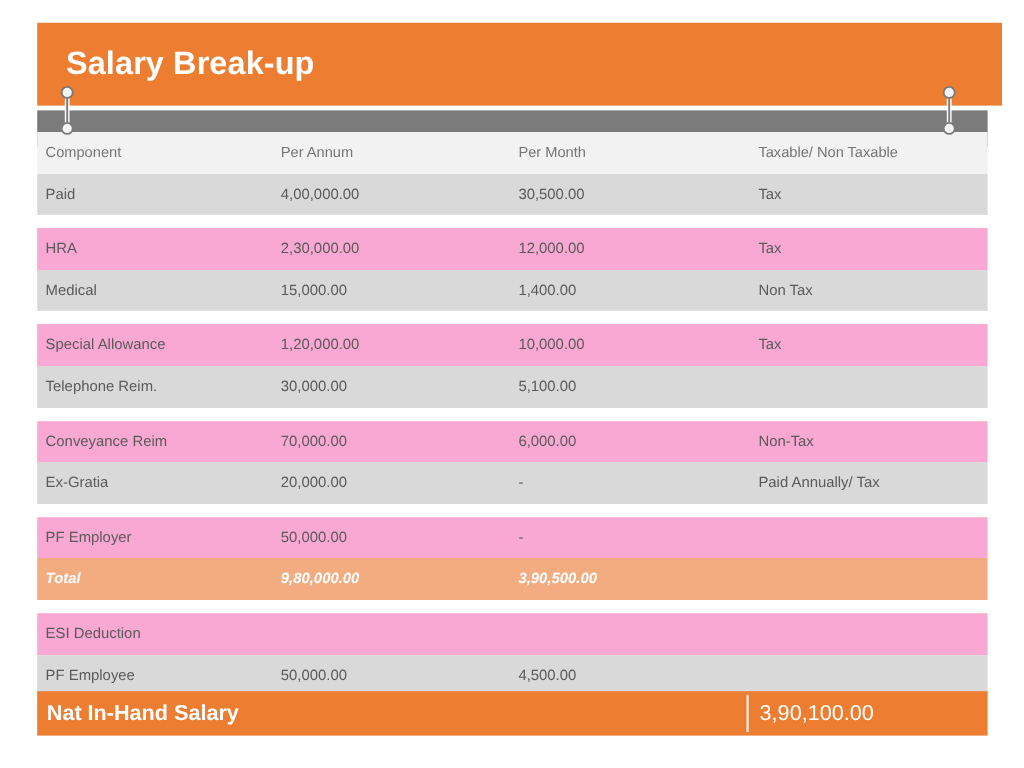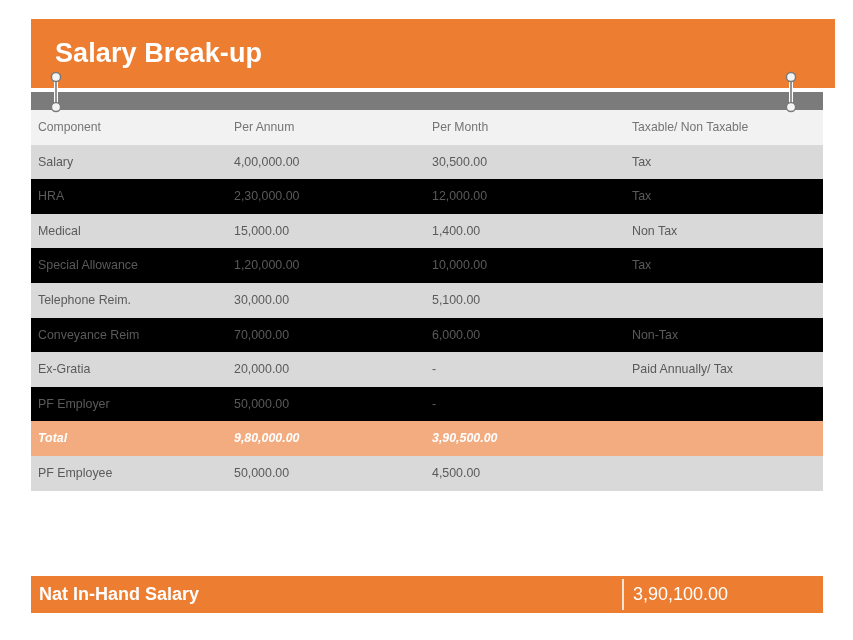--- a/index.html
+++ b/index.html
@@ -74,21 +74,21 @@
     top: 110px;
     width: 792px;
   }
   .row {
     position: relative;
     height: 34.6px;
     display: flex;
     align-items: center;
     box-sizing: border-box;
   }
-  .row.odd  { background: #000000; }
+  .row.odd  { background: #f9a8d4; margin-top: 11px; }
   .row.even { background: #D9D9D9; }
   .row.header { background: #F2F2F2; }
   .row.total  { background: #F2AC80; }
 
   .cell {
     position: absolute;
     font-size: 12.4px;
     color: #5A5A5A;
     white-space: nowrap;
     line-height: 1;
@@ -171,21 +171,21 @@
 
     <div class="row header">
       <div class="cell c1">Component</div>
       <div class="cell c2">Per Annum</div>
       <div class="cell c3">Per Month</div>
       <div class="cell c4">Taxable/ Non Taxable</div>
     </div>
 
     <div id="rows-container">
         <div class="row even">
-          <div class="cell c1">Salary</div>
+          <div class="cell c1">Paid</div>
           <div class="cell c2">4,00,000.00</div>
           <div class="cell c3">30,500.00</div>
           <div class="cell c4">Tax</div>
         </div>
         <div class="row odd">
           <div class="cell c1">HRA</div>
           <div class="cell c2">2,30,000.00</div>
           <div class="cell c3">12,000.00</div>
           <div class="cell c4">Tax</div>
         </div>
@@ -224,20 +224,26 @@
           <div class="cell c2">50,000.00</div>
           <div class="cell c3">-</div>
           <div class="cell c4"></div>
         </div>
         <div class="row total">
           <div class="cell c1">Total</div>
           <div class="cell c2">9,80,000.00</div>
           <div class="cell c3">3,90,500.00</div>
           <div class="cell c4"></div>
         </div>
+        <div class="row odd">
+          <div class="cell c1">ESI Deduction</div>
+          <div class="cell c2"></div>
+          <div class="cell c3"></div>
+          <div class="cell c4"></div>
+        </div>
         <div class="row even">
           <div class="cell c1">PF Employee</div>
           <div class="cell c2">50,000.00</div>
           <div class="cell c3">4,500.00</div>
           <div class="cell c4"></div>
         </div>
       </div>
   </div>
 
   <div id="final-bar">

